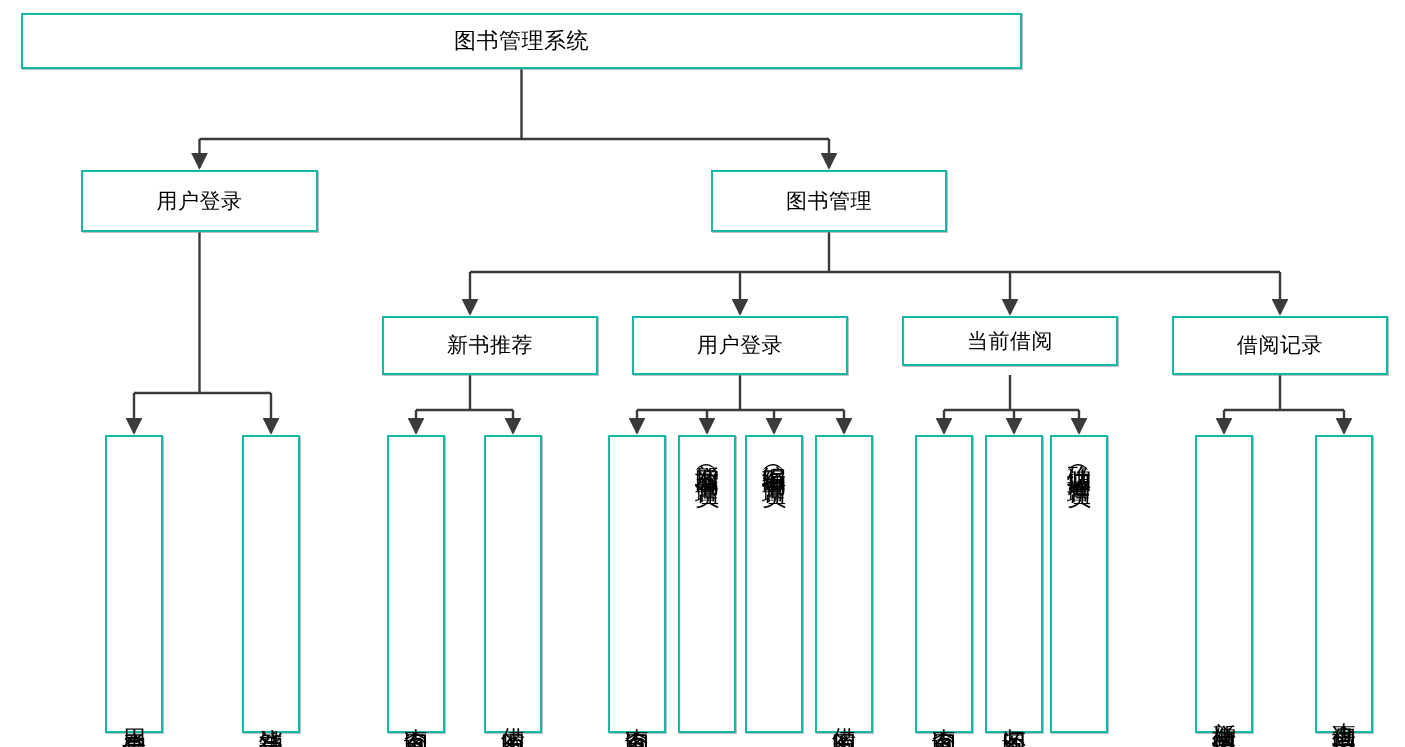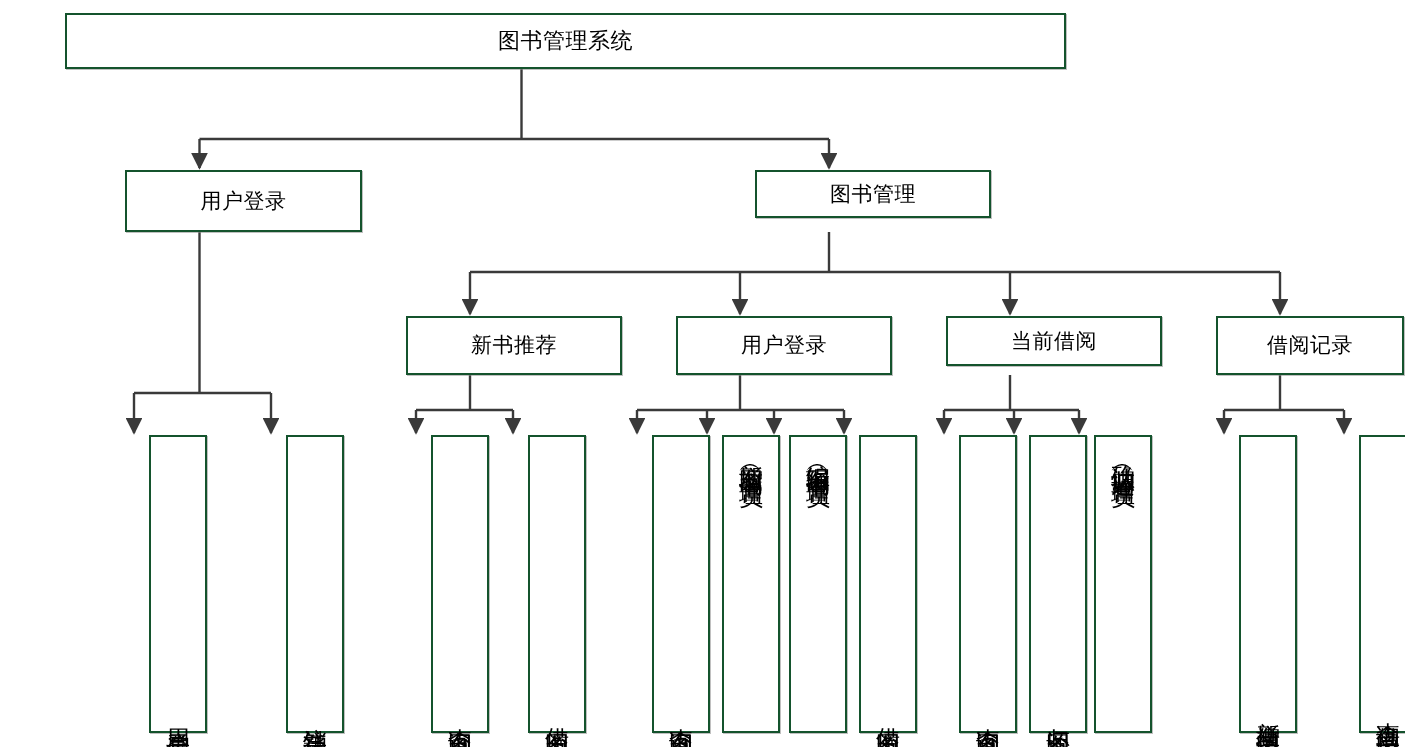--- a/index.html
+++ b/index.html
@@ -22,28 +22,27 @@
     left: 0;
     top: 0;
     width: 1405px;
     height: 747px;
     pointer-events: none;
   }
   .node {
     position: absolute;
     box-sizing: border-box;
     background: #ffffff;
-    border: 2px solid #14532d;
+    border: 2px solid #14b8a6;
     box-shadow: 1px 1px 0 0 rgba(140,140,140,0.55);
     display: flex;
     align-items: center;
     justify-content: center;
     color: #000000;
     z-index: 2;
-    margin-left: 44px;
   }
   .node .label {
     display: block;
     text-align: center;
     color: #000000;
     line-height: 1.08;
     letter-spacing: 0.5px;
     white-space: pre-wrap;
   }
   
@@ -127,33 +126,33 @@
       </g>
   </svg>
 
   <div id="nodes">
       <div class="node horiz root" style="left: 21px; top: 13px; width: 1001px; height: 56px;">
         <span class="label">图书管理系统</span>
       </div>
       <div class="node horiz" style="left: 81px; top: 170px; width: 237px; height: 62px;">
         <span class="label">用户登录</span>
       </div>
-      <div class="node horiz" style="left: 711px; top: 170px; width: 236px; height: 48px; font-family: Liberation Serif, serif;">
+      <div class="node horiz" style="left: 711px; top: 170px; width: 236px; height: 62px; font-family: Liberation Serif, serif;">
         <span class="label">图书管理</span>
       </div>
-      <div class="node horiz" style="left: 362px; top: 316px; width: 216px; height: 59px;">
+      <div class="node horiz" style="left: 382px; top: 316px; width: 216px; height: 59px;">
         <span class="label">新书推荐</span>
       </div>
       <div class="node horiz" style="left: 632px; top: 316px; width: 216px; height: 59px;">
         <span class="label">用户登录</span>
       </div>
       <div class="node horiz" style="left: 902px; top: 316px; width: 216px; height: 50px;">
         <span class="label">当前借阅</span>
       </div>
-      <div class="node horiz" style="left: 1172px; top: 316px; width: 188px; height: 59px;">
+      <div class="node horiz" style="left: 1172px; top: 316px; width: 216px; height: 59px;">
         <span class="label">借阅记录</span>
       </div>
       <div class="node vert" style="left: 105px; top: 435px; width: 58px; height: 298px;">
         <span class="label">用户登录</span>
       </div>
       <div class="node vert" style="left: 242px; top: 435px; width: 58px; height: 298px;">
         <span class="label">注销登录</span>
       </div>
       <div class="node vert" style="left: 387px; top: 435px; width: 58px; height: 298px;">
         <span class="label">查询图书</span>

